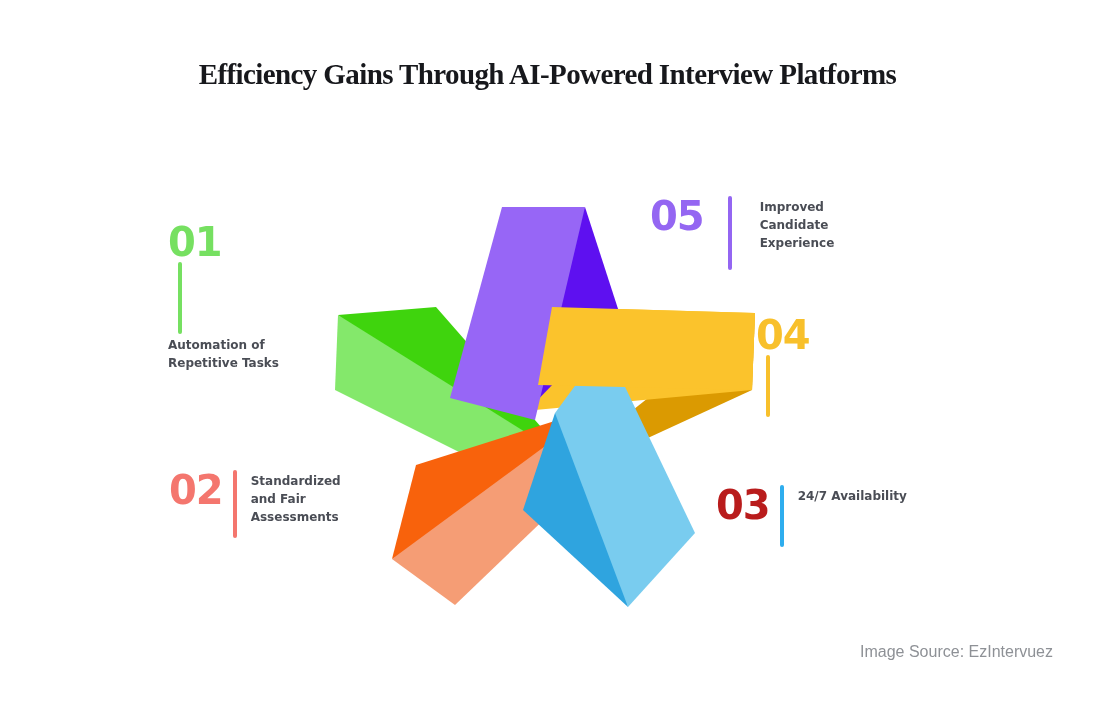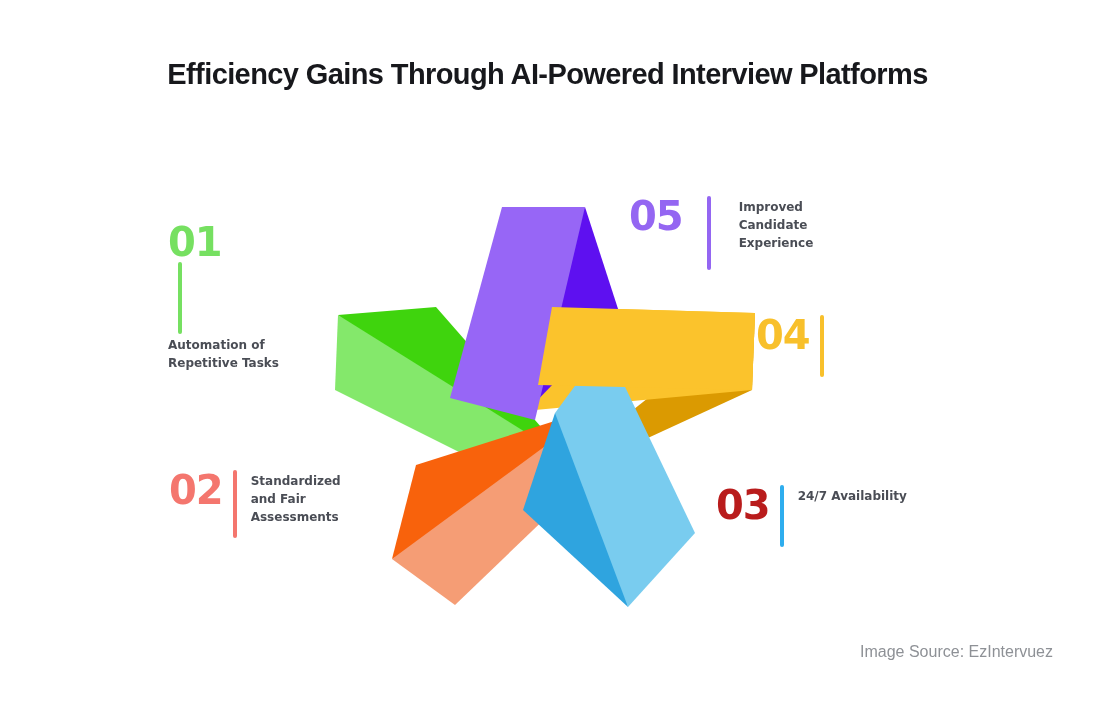--- a/index.html
+++ b/index.html
@@ -14,21 +14,21 @@
     font-family: "Liberation Sans", sans-serif;
     overflow: hidden;
   }
 
   #page-title {
     position: absolute;
     left: 0;
     right: 0;
     top: 58px;
     text-align: center;
-    font-family: Liberation Sans, sans-serif;
+    font-family: Liberation Serif, serif;
     font-size: 29px;
     font-weight: bold;
     letter-spacing: -0.6px;
     color: #17181c;
     white-space: nowrap;
   }
 
   #star-wrap {
     position: absolute;
     left: 320px;
@@ -76,26 +76,26 @@
   #callout-02 { left: 169px; top: 470px; }
   #callout-02 .num { color: #F4766E; }
   #callout-02 .bar { height: 68px; background: #F4766E; }
 
   
   #callout-03 { left: 716px; top: 485px; }
   #callout-03 .num { color: #b91c1c; }
   #callout-03 .bar { height: 62px; background: #2EADEE; }
 
   
-  #callout-04 { left: 756px; top: 315px; }
+  #callout-04 { left: 756px; top: 315px; flex-direction: column; }
   #callout-04 .num { color: #F8C02B; }
   #callout-04 .bar { height: 62px; background: #F8C02B; }
 
   
-  #callout-05 { left: 629px; top: 196px; gap: 14px; }
+  #callout-05 { left: 650px; top: 196px; gap: 14px; }
   #callout-05 .num { color: #9466F2; }
   #callout-05 .bar { height: 74px; background: #9466F2; }
 
   #image-source {
     position: absolute;
     right: 42px;
     top: 643px;
     font-family: "Liberation Sans", sans-serif;
     font-size: 16px;
     color: #8e9196;

